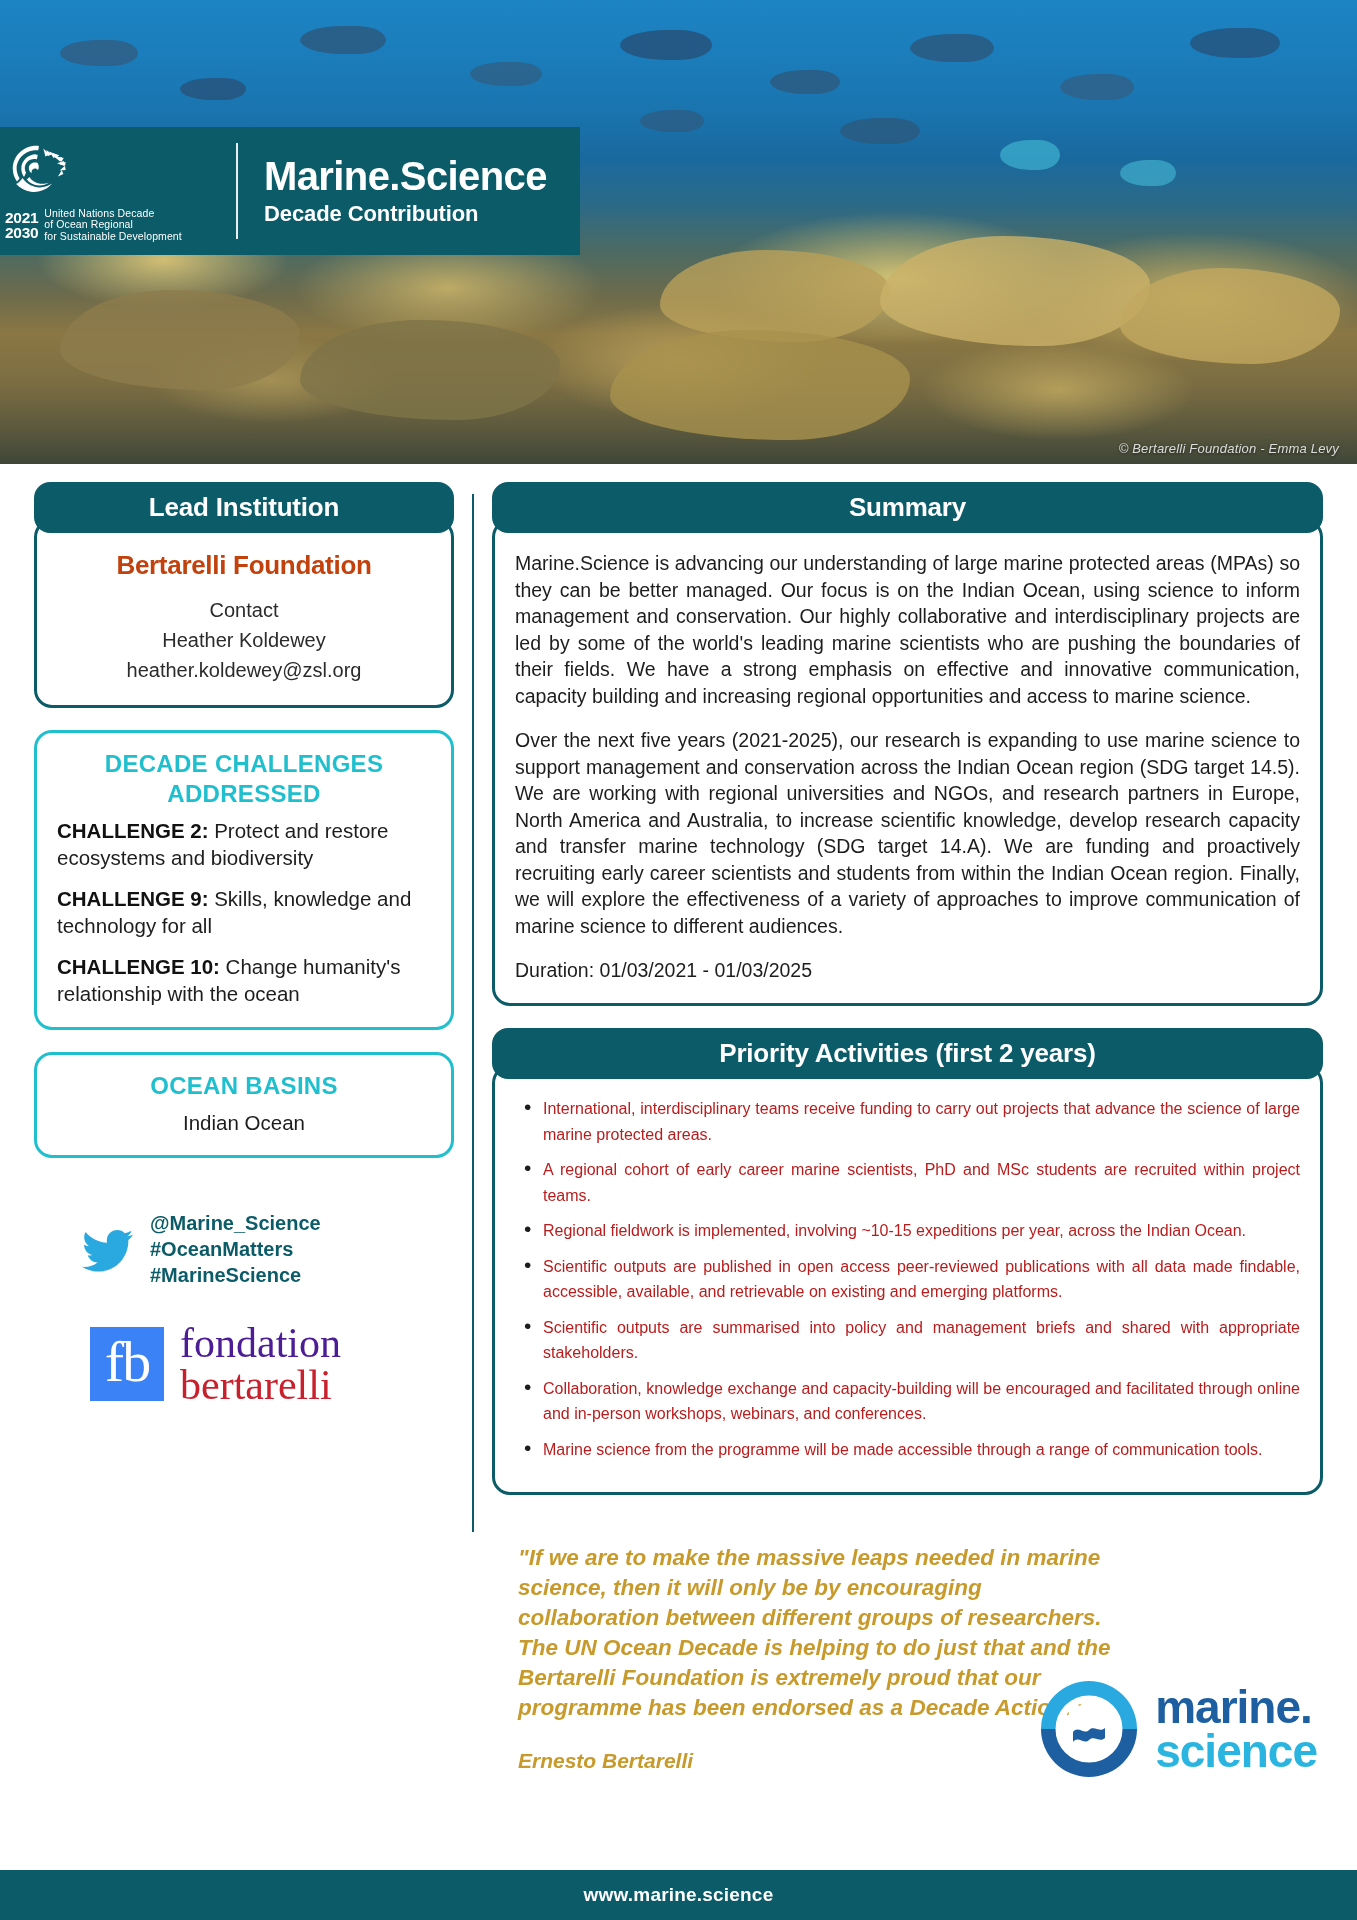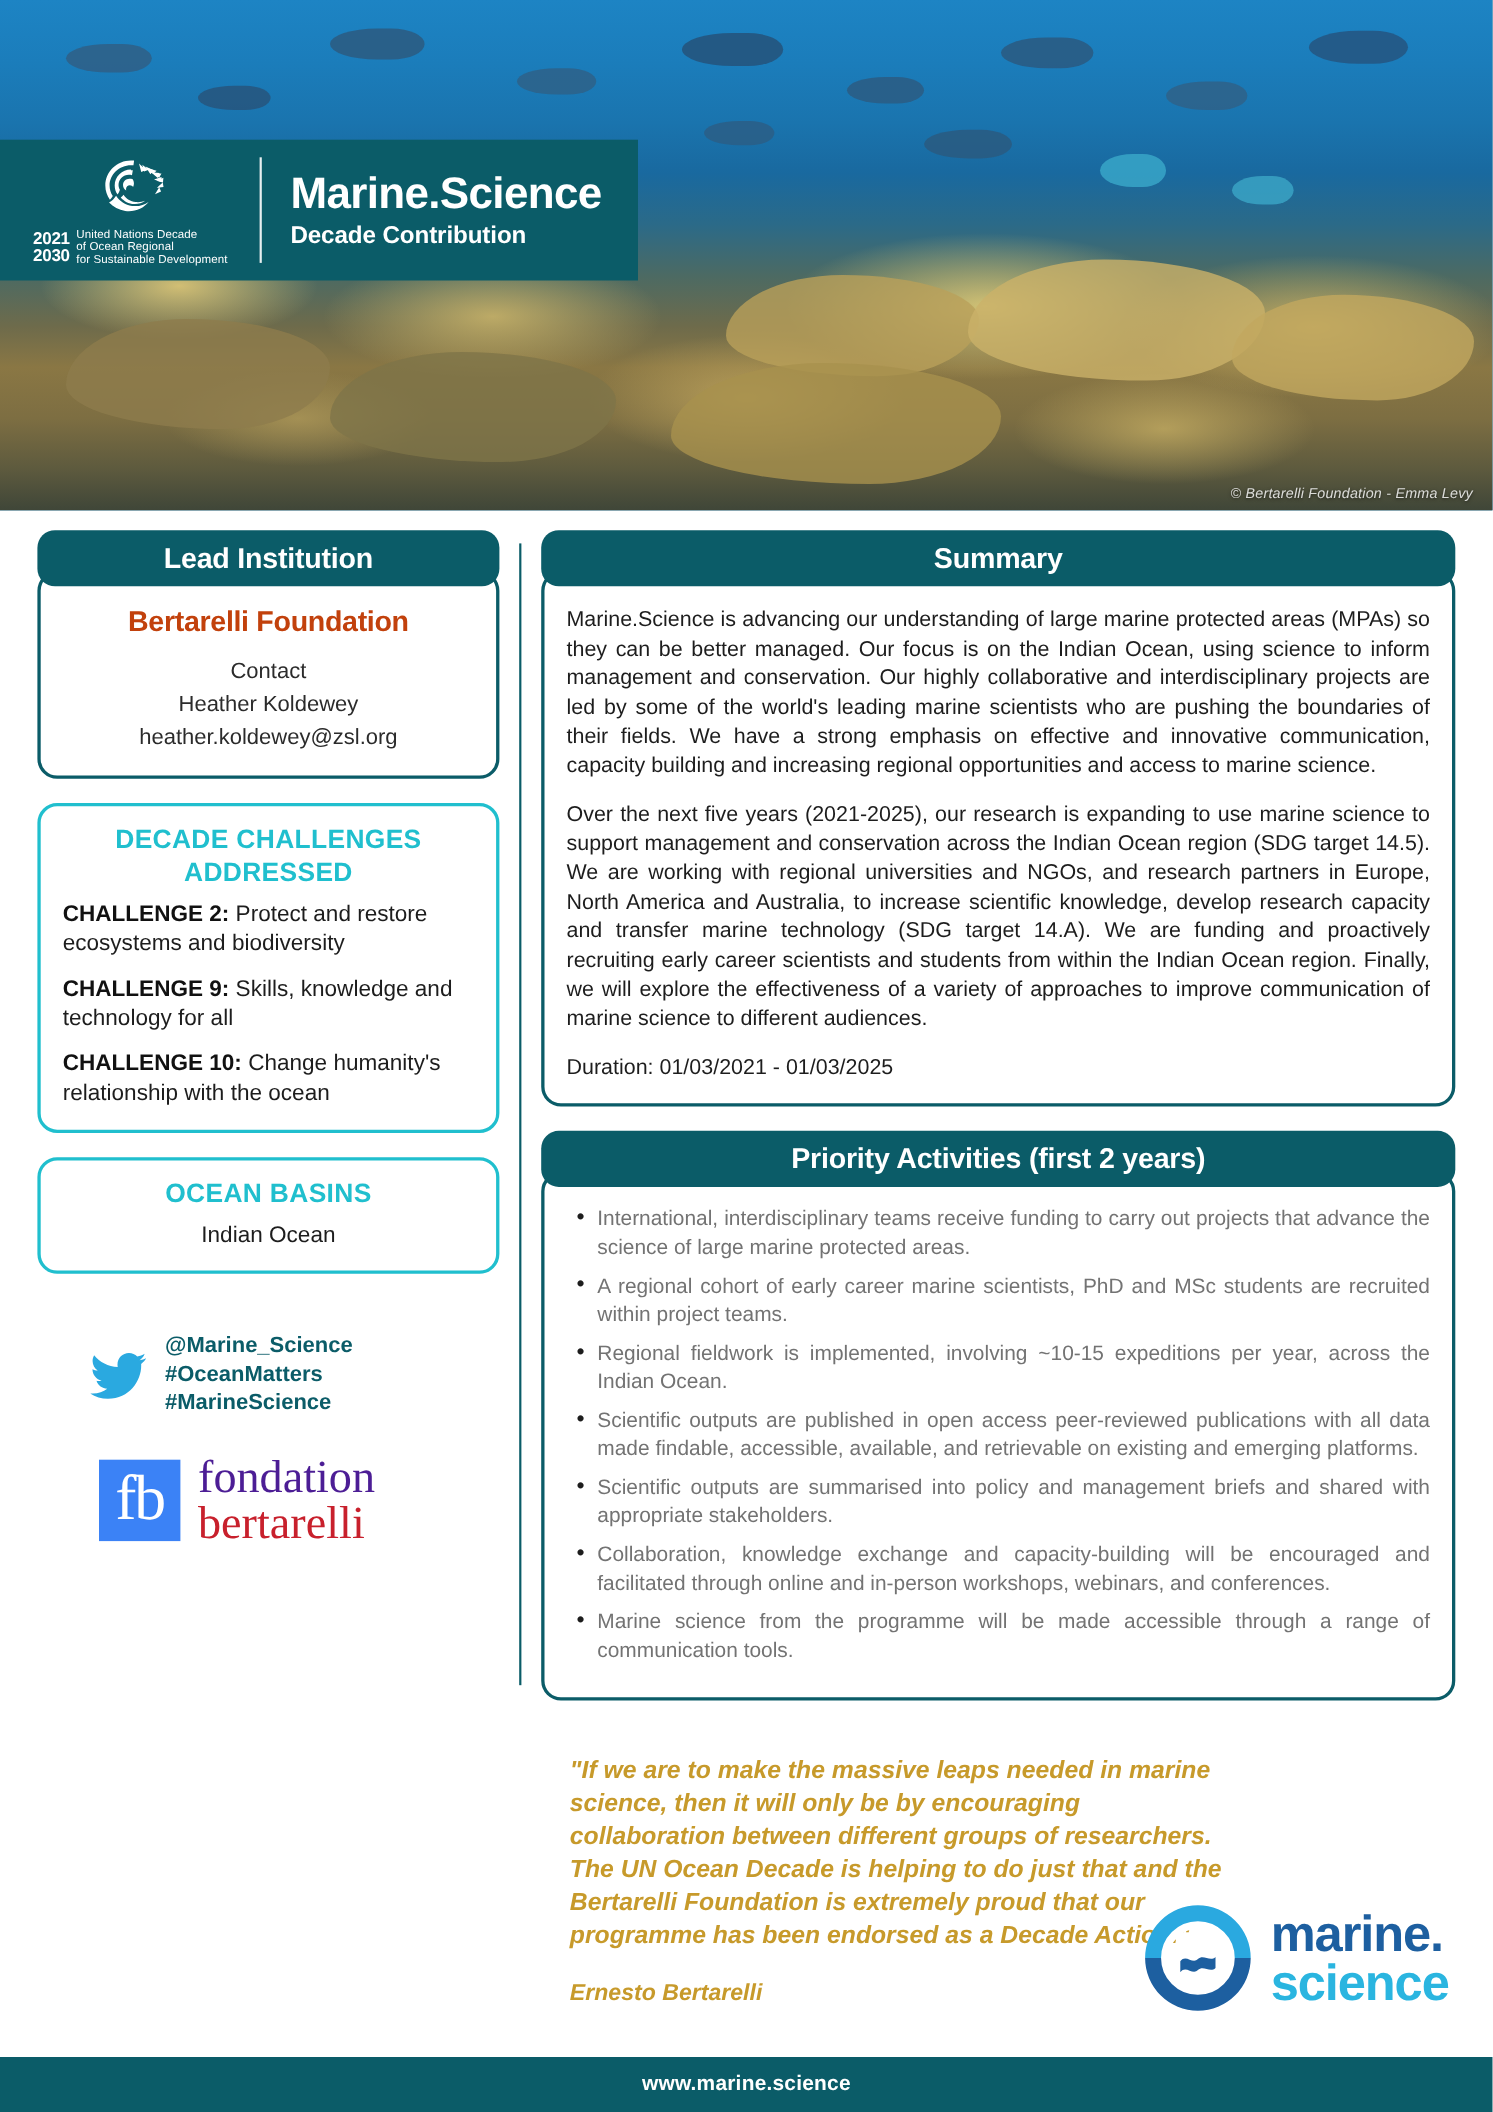--- a/index.html
+++ b/index.html
@@ -72,21 +72,21 @@
     height: 128px;
     background: #0b5c68;
     display: flex;
     align-items: center;
   }
   .plaque-logo {
     width: 232px;
     height: 100%;
     display: flex;
     flex-direction: column;
-    align-items: center;
+    align-items: flex-start;
     justify-content: center;
     padding-left: 5px;
   }
   .un-mark { width: 62px; height: 62px; display:block; }
   .un-caption {
     display: flex;
     align-items: center;
     gap: 6px;
     margin-top: 6px;
   }
@@ -269,23 +269,23 @@
   }
   .summary-duration {
     font-size: 19.5px;
     color: #1d1d1d;
     line-height: 26px;
   }
   .activities { list-style: none; }
   .activities li {
     position: relative;
     padding-left: 28px;
-    font-size: 19px;
+    font-size: 16px;
     line-height: 25.5px;
-    color: #737373;
+    color: #b91c1c;
     text-align: justify;
     margin-bottom: 10px;
   }
   .activities li::before {
     content: "\2022";
     position: absolute;
     left: 9px;
     top: -2px;
     font-size: 21px;
     color: #1d1d1d;

